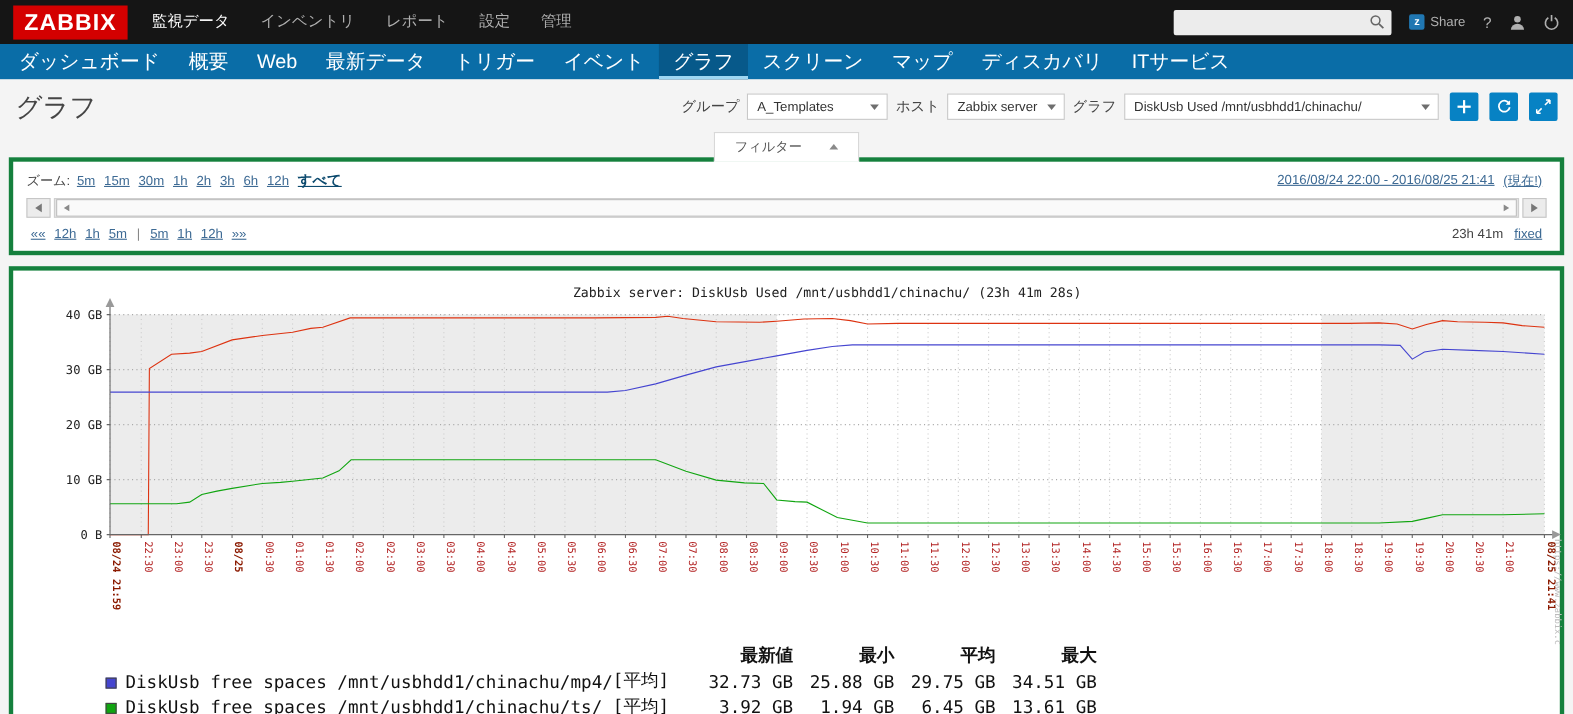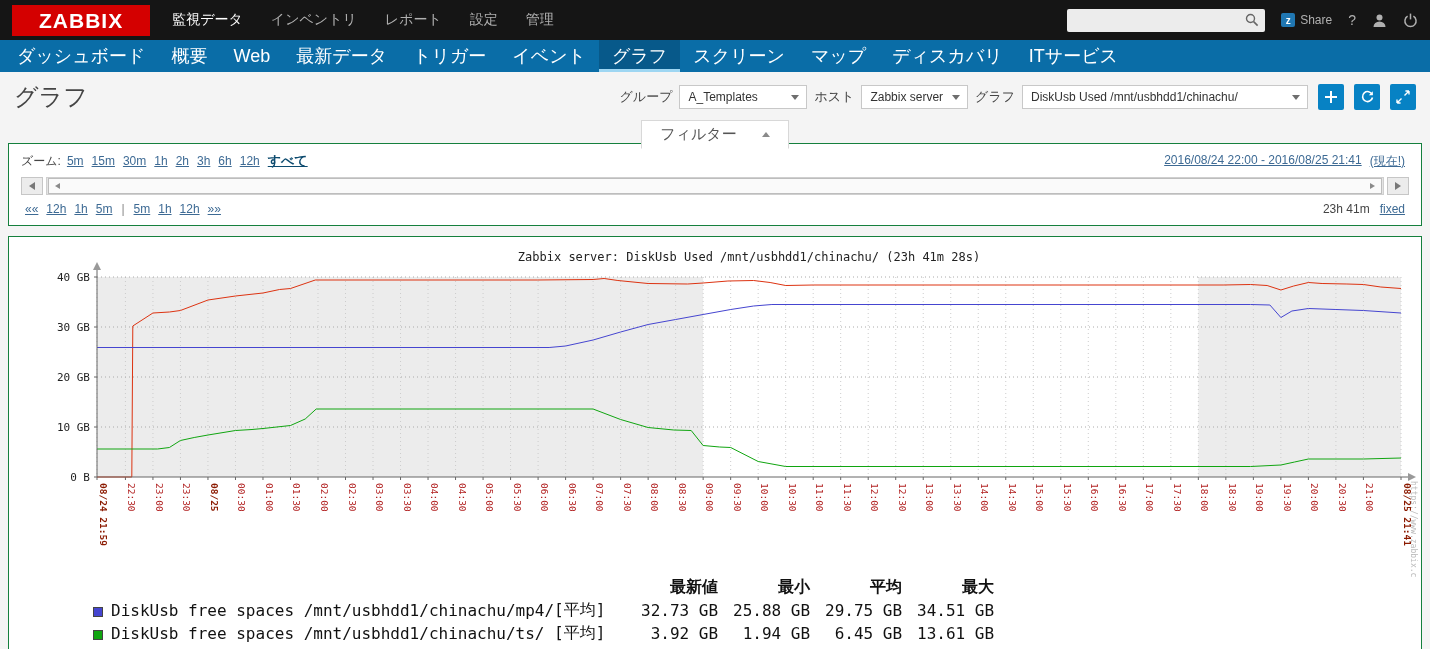--- a/index.html
+++ b/index.html
@@ -2,21 +2,21 @@
 <html><head>
 <meta charset="utf-8">
 <style>
   *{box-sizing:border-box;margin:0;padding:0;}
   html,body{width:1430px;height:649px;overflow:hidden;}
   body{font-family:"Liberation Sans",sans-serif;background:#f4f4f4;}
   a{cursor:pointer;}
 
   
   .topbar{height:40px;background:#151515;display:flex;align-items:center;padding:0 12px;}
-  .logo{background:#d40000;color:#fff;font-weight:bold;font-size:21px;line-height:1;padding:5px 27px;letter-spacing:1px;margin-right:22px;cursor:pointer;}
+  .logo{background:#d40000;color:#fff;font-weight:bold;font-size:21px;line-height:1;padding:5px 10px;letter-spacing:1px;margin-right:22px;cursor:pointer;}
   .topmenu{display:flex;gap:28px;}
   .topmenu a{color:#b0b0b0;font-size:14px;text-decoration:none;}
   .topmenu a.active{color:#fff;}
   .top-right{margin-left:auto;display:flex;align-items:center;gap:16px;}
   .searchbox{background:#ececec;border-radius:2px;height:23px;width:198px;display:flex;align-items:center;padding:0 6px;}
   .searchbox input{flex:1;border:none;background:transparent;outline:none;font-size:12px;color:#333;}
   .share{display:flex;align-items:center;gap:5px;text-decoration:none;}
   .share-badge{width:14px;height:14px;background:#2077b2;border-radius:2px;color:#fff;font-size:10px;font-weight:bold;display:flex;align-items:center;justify-content:center;}
   .share-txt{color:#b0b0b0;font-size:12px;}
   .help{color:#b0b0b0;font-size:14px;text-decoration:none;}
@@ -30,25 +30,25 @@
   
   .titlerow{display:flex;align-items:center;padding:9px 14px 6px;}
   .titlerow h1{font-size:24px;font-weight:normal;color:#454545;}
   .controls{margin-left:auto;display:flex;align-items:center;gap:7px;font-size:13px;color:#454545;justify-content:space-between;}
   .sel{position:relative;background:#fff;border:1px solid #c8c8c8;height:24px;display:flex;align-items:center;padding:0 24px 0 8px;font-size:12px;color:#333;cursor:pointer;white-space:nowrap;}
   .sel::after{content:"";position:absolute;right:7px;top:9px;border:4px solid transparent;border-top:5px solid #6e6e6e;}
   .iconbtn{width:26px;height:26px;background:#0782c4;border:none;border-radius:2px;display:flex;align-items:center;justify-content:center;cursor:pointer;margin-left:3px;}
 
   
   .tabwrap{text-align:center;height:24px;}
-  .filtertab{display:inline-flex;align-items:center;gap:25px;background:#fff;border:1px solid #d8d8d8;border-bottom:1px solid #fff;padding:4px 18px;font-size:15px;color:#555;cursor:pointer;position:relative;top:1px;}
+  .filtertab{display:inline-flex;align-items:center;gap:25px;background:#fff;border:1px solid #d8d8d8;border-bottom:1px solid #fff;padding:4px 18px;font-size:12px;color:#555;cursor:pointer;position:relative;top:1px;}
   .caret-up{width:0;height:0;border:4px solid transparent;border-bottom:5px solid #8a8a8a;position:relative;top:-2px;}
 
   
-  .panel{background:#fff;border:1px solid #15803d;margin:0 8px;}
+  .panel{background:#fff;border:4px solid #15803d;margin:0 8px;}
   .filterpanel{padding:8px 12px 9px;font-size:12px;color:#444;}
   .frow{display:flex;align-items:center;}
   .frow+.frow{margin-top:7px;}
   .lnk{color:#3d6a94;text-decoration:underline;margin:0 4px;}
   .lnk-strong{color:#0c4a6e;font-weight:bold;text-decoration:underline;margin:0 4px;font-size:13px;}
   .zoomlbl{margin-right:2px;}
   .rangebox{margin-left:auto;display:flex;gap:0;}
   .sep{color:#888;margin:0 5px;}
   .period{color:#444;margin-right:6px;}
 

